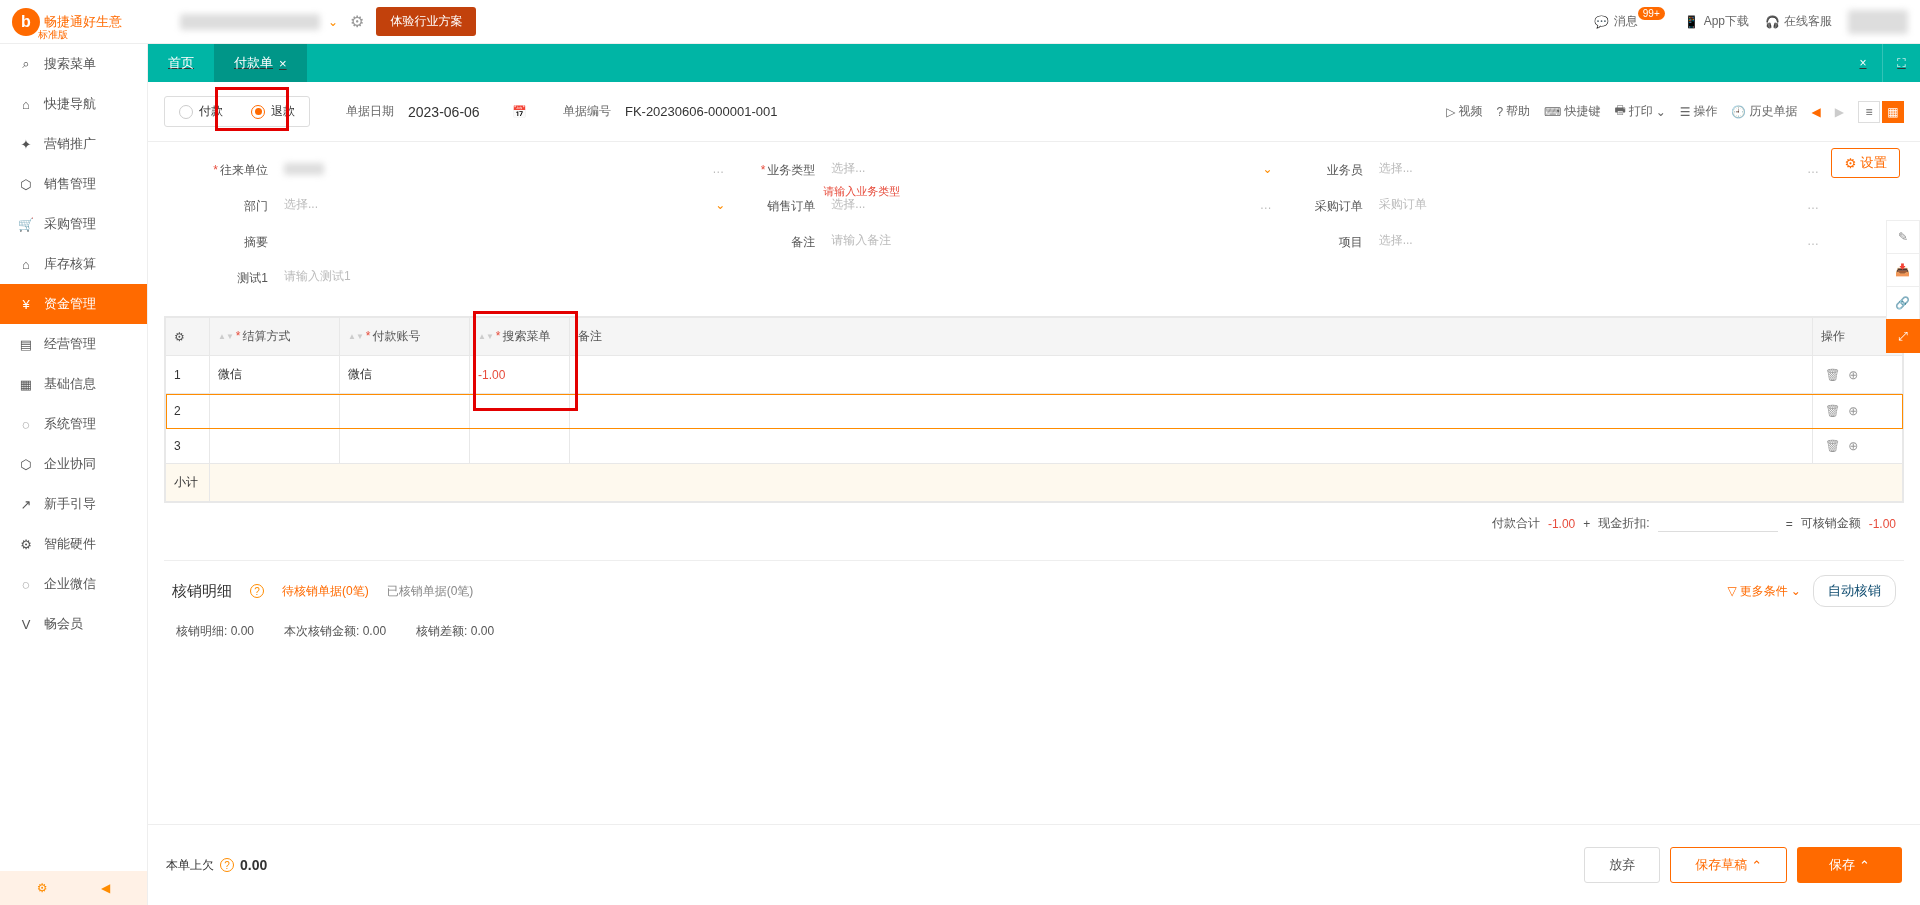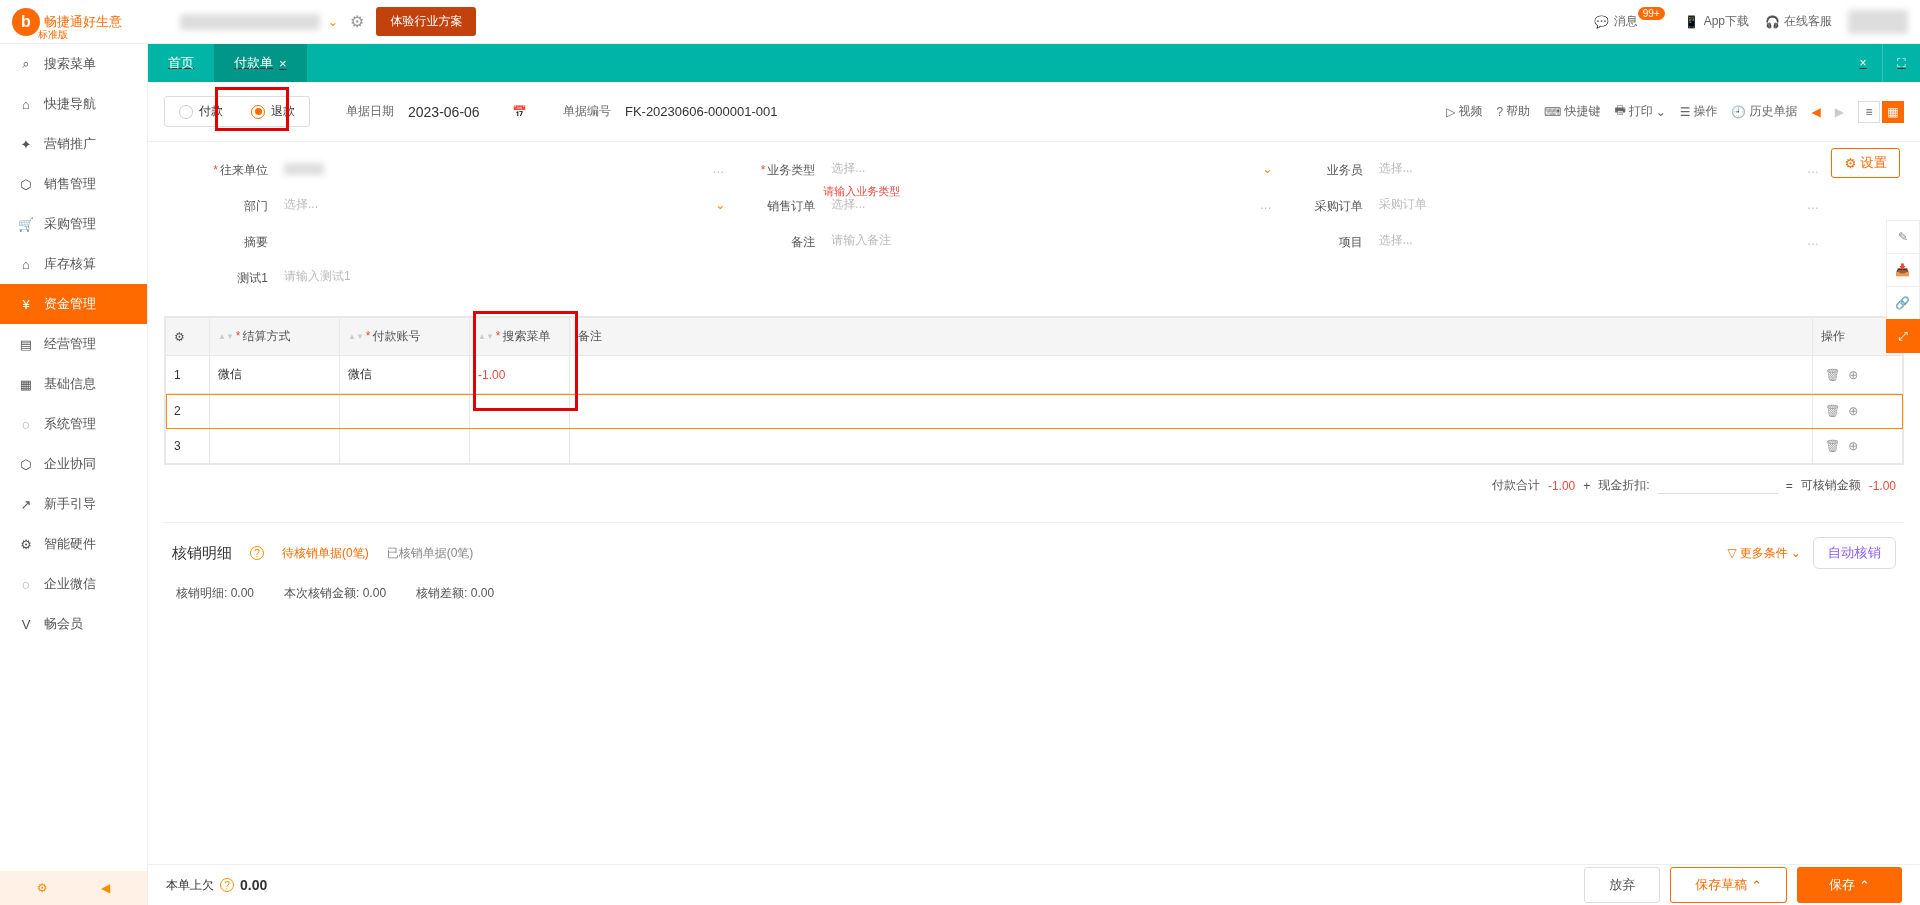--- a/index.html
+++ b/index.html
@@ -102,24 +102,24 @@
 
 .verify-section { margin: 16px 16px 0 16px; background: #fff; border-top: 1px solid #eee; padding: 14px 8px; }
 .verify-header { display: flex; align-items: center; gap: 18px; }
 .verify-title { font-size: 15px; color: #333; }
 .info-icon { color: #ff8c00; border: 1px solid #ff8c00; border-radius: 50%; width: 14px; height: 14px; display: inline-flex; align-items: center; justify-content: center; font-size: 10px; }
 .tab-link { color: #ff6a00; cursor: pointer; }
 .tab-link-gray { color: #888; cursor: pointer; }
 .verify-amounts { display: flex; gap: 30px; padding: 16px 4px; color: #555; }
 .verify-actions { margin-left: auto; display: flex; align-items: center; gap: 12px; }
 .filter-link { color: #ff6a00; cursor: pointer; display: flex; align-items: center; gap: 3px; }
-.btn-outline { border: 1px solid #ddd; background: #fff; padding: 6px 14px; border-radius: 6px; cursor: pointer; color: #8b5cf6; }
-
-
-.footer-bar { display: flex; align-items: center; padding: 2px 18px; border-top: 1px solid #eee; gap: 10px; background: #fff; }
+.btn-outline { border: 1px solid #ddd; background: #fff; padding: 6px 14px; border-radius: 12px; cursor: pointer; color: #0c4a6e; }
+
+
+.footer-bar { display: flex; align-items: center; padding: 22px 18px; border-top: 1px solid #eee; gap: 10px; background: #fff; }
 .owed { display: flex; align-items: center; gap: 6px; }
 .owed-val { font-weight: bold; font-size: 14px; }
 .footer-actions { margin-left: auto; display: flex; gap: 10px; }
 .btn-plain { border: 1px solid #ddd; background: #fff; padding: 8px 24px; border-radius: 3px; cursor: pointer; color: #555; font-size: 13px; }
 .btn-outline-orange { border: 1px solid #ff6a00; color: #ff6a00; background: #fff; padding: 8px 24px; border-radius: 3px; cursor: pointer; font-size: 13px; display: flex; align-items: center; gap: 4px; }
 .btn-solid-orange { background: #ff6a00; color: #fff; border: none; padding: 8px 32px; border-radius: 3px; cursor: pointer; font-size: 13px; display: flex; align-items: center; gap: 4px; }
 
 
 .float-right { position: fixed; right: 0; top: 220px; display: flex; flex-direction: column; }
 .float-btn { width: 34px; height: 34px; background: #fff; border: 1px solid #eee; display: flex; align-items: center; justify-content: center; color: #888; cursor: pointer; margin-bottom: -1px; }
@@ -389,20 +389,24 @@
               <td class="ops-cell"><span>🗑</span><span>⊕</span></td>
             </tr>
             <tr>
               <td class="col-num">3</td>
               <td></td>
               <td></td>
               <td></td>
               <td></td>
               <td class="ops-cell"><span>🗑</span><span>⊕</span></td>
             </tr>
+            <tr class="subtotal-row">
+              <td>小计</td>
+              <td colspan="5"></td>
+            </tr>
           </tbody>
         </table>
       </div>
 
       <div class="summary-line">
         <span>付款合计</span>
         <span class="neg">-1.00</span>
         <span>+</span>
         <span>现金折扣:</span>
         <input class="discount-input" style="">

